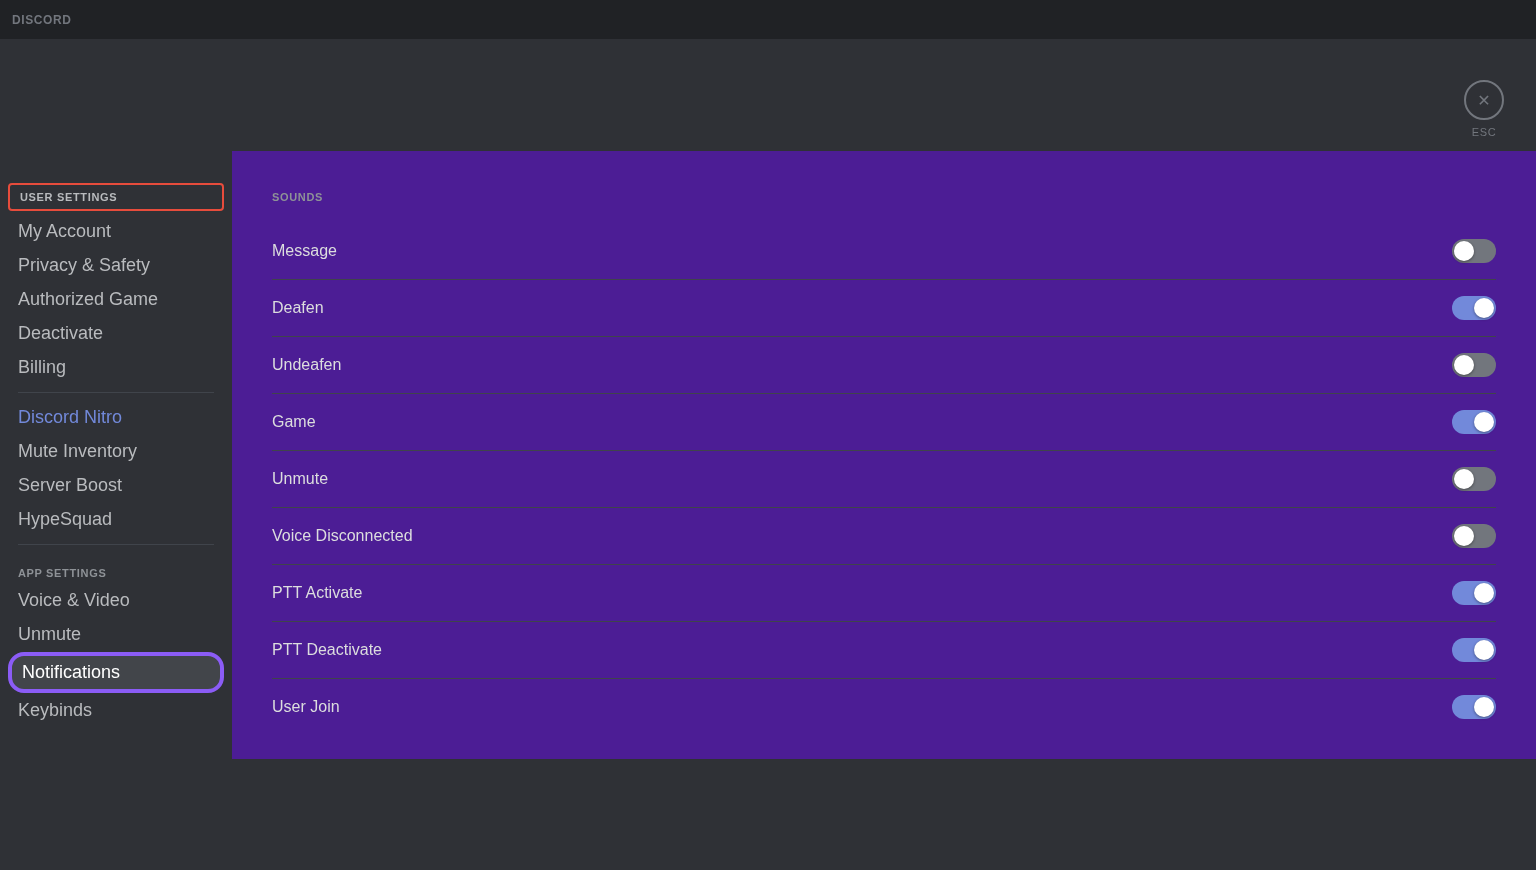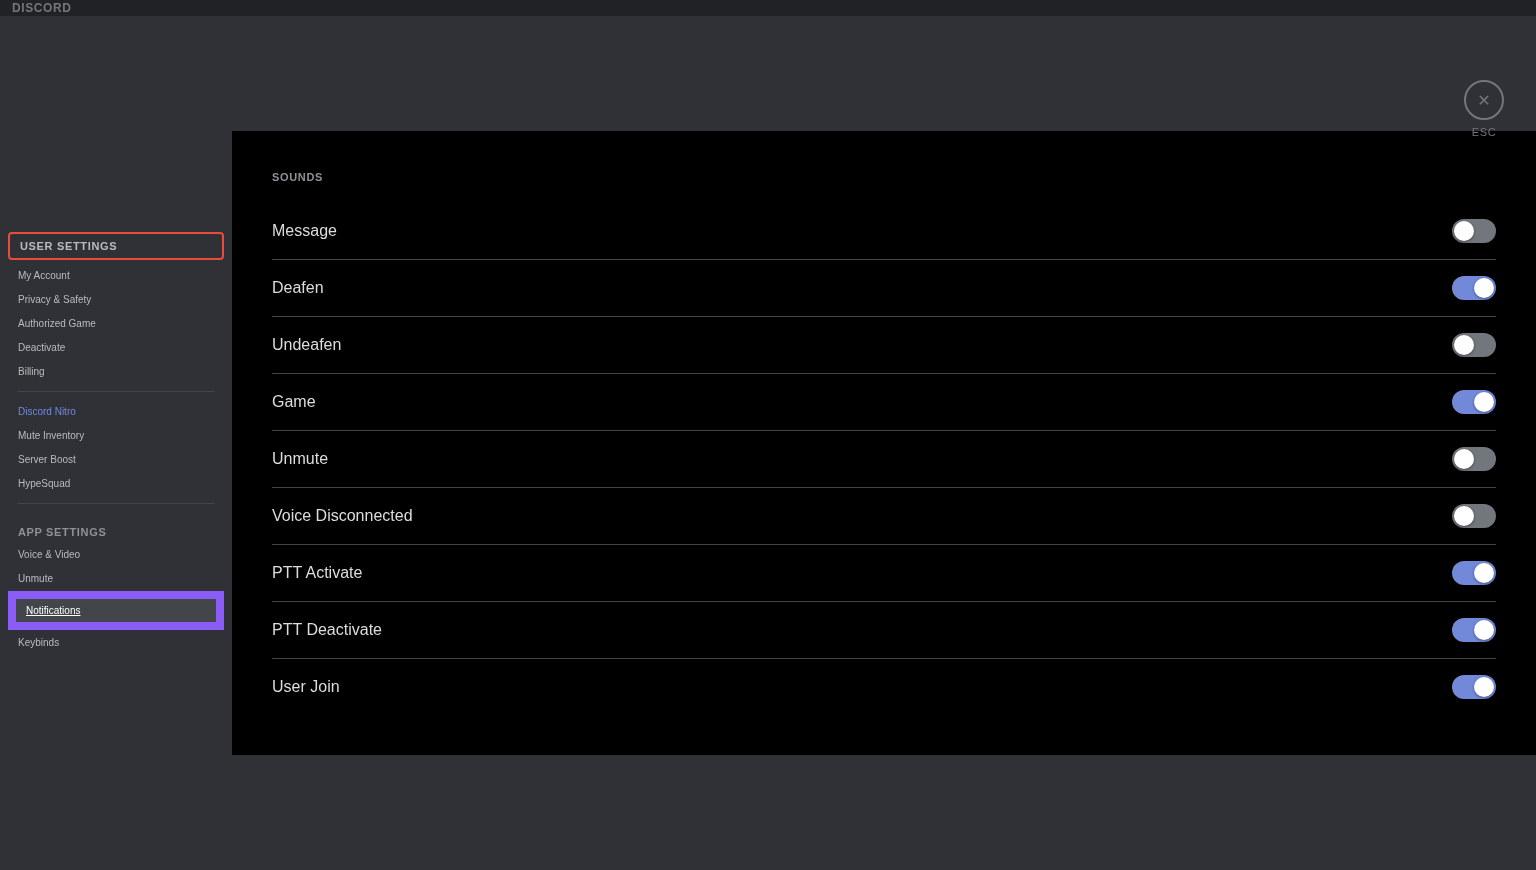--- a/index.html
+++ b/index.html
@@ -10,21 +10,21 @@
       width: 1536px;
       height: 870px;
       overflow: hidden;
       display: flex;
       flex-direction: column;
     }
 
     
     .titlebar {
       background: #202225;
-      height: 16px;
+      height: 39px;
       display: flex;
       align-items: center;
       padding: 0 12px;
       flex-shrink: 0;
     }
     .titlebar-text {
       font-size: 12px;
       font-weight: 700;
       color: #72767d;
       letter-spacing: 0.05em;
@@ -55,21 +55,21 @@
       letter-spacing: 0.06em;
       text-transform: uppercase;
       padding: 6px 10px 4px 10px;
       margin-top: 16px;
     }
 
     .sidebar-item {
       padding: 6px 10px;
       border-radius: 4px;
       cursor: pointer;
-      font-size: 10px;
+      font-size: 18px;
       color: #b9bbbe;
       margin: 1px 0;
       user-select: none;
     }
 
     .sidebar-item.highlighted {
       color: #7289da;
     }
 
     .sidebar-item.user-settings-header {
@@ -82,37 +82,36 @@
       letter-spacing: 0.06em;
       padding: 6px 10px;
       background: transparent;
       cursor: default;
       margin-bottom: 4px;
     }
 
     .sidebar-item.notifications-active {
       background: #42454a;
       color: #fff;
-      border: 8px solid #8b5cf6;
-      border-radius: 0;
-      text-decoration: underline;
+      border: 4px solid #8b5cf6;
+      border-radius: 16px;
     }
 
     .sidebar-divider {
       height: 1px;
       background: #40444b;
       margin: 8px 10px;
     }
 
     
     .content-area {
       flex: 1;
-      background: #000000;
+      background: #4c1d95;
       overflow-y: auto;
-      padding: 40px 40px 40px 40px;
+      padding: 40px 40px 24px 40px;
       position: relative;
     }
 
     .section-label {
       font-size: 11px;
       font-weight: 700;
       color: #8e9297;
       letter-spacing: 0.06em;
       text-transform: uppercase;
       margin-bottom: 20px;

